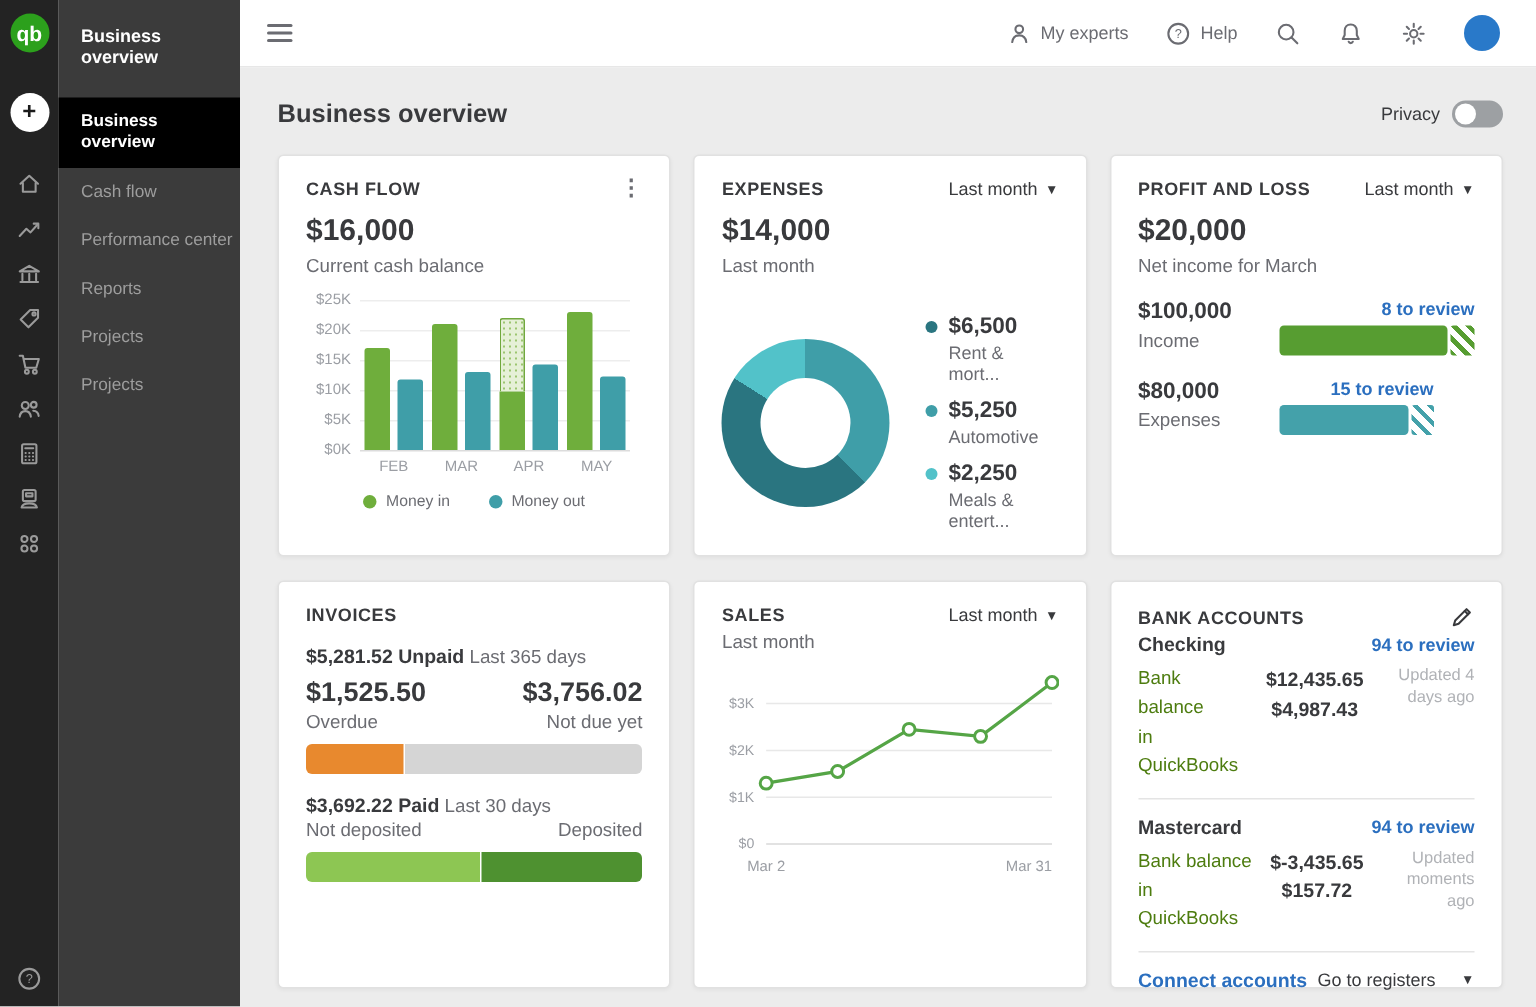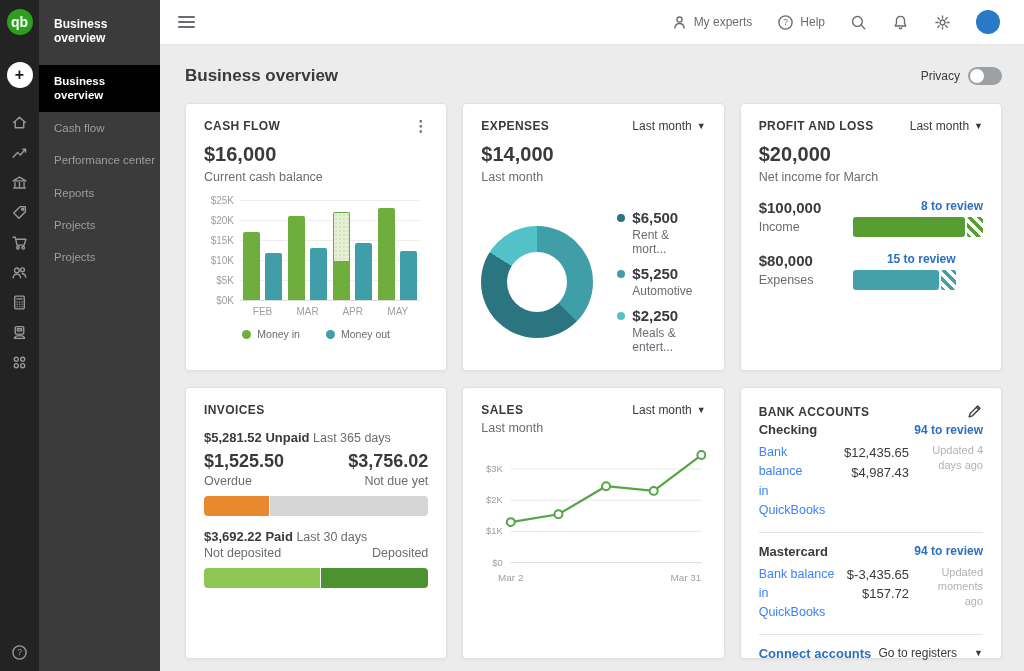--- a/index.html
+++ b/index.html
@@ -88,22 +88,22 @@
   .inv-bar { margin-top:8px; height:20px; border-radius:4px; overflow:hidden; display:flex; gap:1px; }
   .inv-seg { height:100%; }
   
   .sales-chart { margin-top:6px; }
   
   .bank-card { display:flex; flex-direction:column; }
   .acct-top { display:flex; justify-content:space-between; align-items:center; margin-top:2px; }
   .acct-name { font-size:13px; font-weight:bold; }
   .acct-review { font-size:12px; font-weight:bold; color:#2b6fbf; cursor:pointer; }
   .acct-grid { display:grid; grid-template-columns:1fr auto 62px; column-gap:12px; margin-top:6px; }
-  .acct-lbls { font-size:12.5px; color:#3b82f6; line-height:1.55; }
-  .acct-amts { font-size:13px; font-weight:normal; text-align:right; line-height:1.5; }
+  .acct-lbls { font-size:12.5px; color:#4d7c0f; line-height:1.55; }
+  .acct-amts { font-size:13px; font-weight:bold; text-align:center; line-height:1.5; }
   .acct-upd { font-size:11px; color:#b0b2b6; text-align:right; line-height:1.35; }
   .divider { border:none; border-top:1px solid #e4e4e4; margin:11px 0; }
   .bank-footer { margin-top:auto; padding-bottom:4px; display:flex; justify-content:space-between; align-items:center; }
   .connect-link { font-size:13px; font-weight:bold; color:#2b6fbf; cursor:pointer; }
   .registers { font-size:12px; color:#393a3d; display:flex; align-items:center; gap:17px; cursor:pointer; }
   .pencil { color:#393a3d; cursor:pointer; display:flex; }
 </style>
 </head>
 <body>
 

